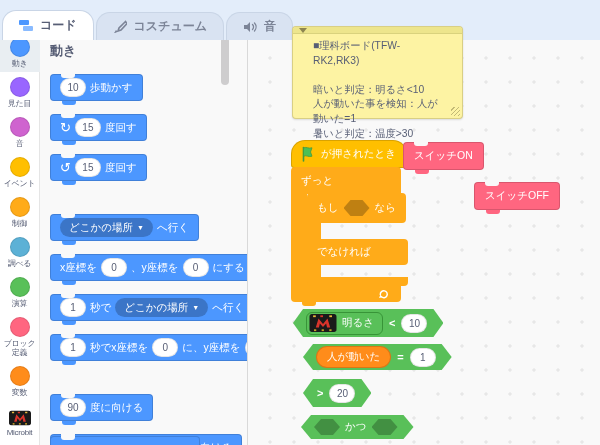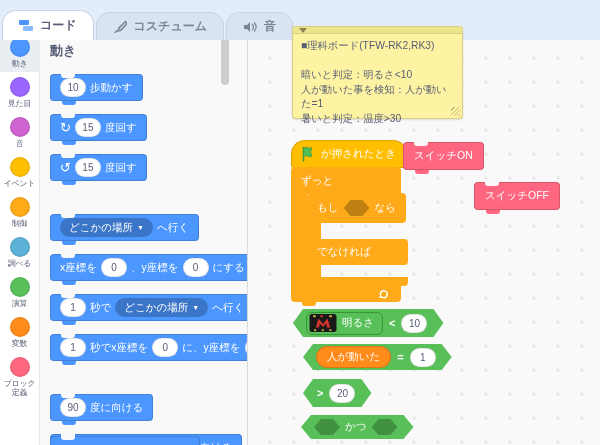--- a/index.html
+++ b/index.html
@@ -73,21 +73,21 @@
          clip-path:polygon(10px 0, calc(100% - 10px) 0, 100% 50%, calc(100% - 10px) 100%, 10px 100%, 0 50%); }
   .op { font-weight:bold; font-size:11px; padding:0 1px; }
   .reporter { display:inline-flex; align-items:center; gap:5px; background:#59C059; border:1px solid #389438; border-radius:6px; height:23px; padding:2px 8px 2px 2px; }
   .varreporter { background:#FF8C1A; border:1px solid rgba(0,0,0,0.15); border-radius:999px; height:22px; padding:0 10px; display:inline-flex; align-items:center; }
 
   
   .comment { position:absolute; left:292px; top:26px; width:171px; height:93px; background:#FDF3A3;
              border:1px solid rgba(110,100,40,0.25); border-radius:4px; z-index:5; box-shadow:0 1px 2px rgba(0,0,0,0.12); }
   .comment-bar { height:7px; background:#EDE58C; border-bottom:1px solid rgba(110,100,40,0.15); border-radius:3px 3px 0 0; position:relative; }
   .comment-arrow { position:absolute; left:6px; top:1px; width:0; height:0; border-left:4px solid transparent; border-right:4px solid transparent; border-top:5px solid #8d8550; }
-  .comment-body { padding:5px 8px 0; font-size:10.3px; line-height:14.6px; color:#575E75; white-space:pre-line; }
+  .comment-body { padding:5px 20px 0; font-size:10.3px; line-height:14.6px; color:#575E75; white-space:pre-line; }
   .comment-resize { position:absolute; right:2px; bottom:2px; width:9px; height:9px;
         background:repeating-linear-gradient(135deg, transparent 0 2px, #b3aa6a 2px 3px); opacity:.8; }
   .flagicon { width:16px; height:16px; }
 </style>
 </head>
 <body>
 
 <div id="app">
 
   <div class="tabbar">
@@ -145,26 +145,39 @@
       </div>
       <div class="cat">
         <span class="cat-circle" style="background: rgb(92, 177, 214);"></span>
         <span class="cat-label">調べる</span>
       </div>
       <div class="cat">
         <span class="cat-circle" style="background: rgb(89, 192, 89);"></span>
         <span class="cat-label">演算</span>
       </div>
       <div class="cat">
+        <span class="cat-circle" style="background: rgb(255, 102, 128);"></span>
+        <span class="cat-label">ブロック定義</span>
+      </div>
+      <div class="cat">
         <span class="cat-circle" style="background: rgb(255, 140, 26);"></span>
         <span class="cat-label">変数</span>
       </div>
-      <div class="cat">
-        <span class="cat-circle" style="background: rgb(255, 102, 128);"></span>
-        <span class="cat-label">ブロック定義</span>
+      <div class="cat cat-micro">
+        <svg class="boardicon" width="22" height="16" viewBox="0 0 30 20">
+          <rect x="0" y="0" width="30" height="20" rx="3" fill="#1a1a1a"></rect>
+          <path d="M7 15 L10 5 L15 11 L20 5 L23 15 L19.5 15 L18.5 10.5 L15 14.5 L11.5 10.5 L10.5 15 Z" fill="#D9342B"></path>
+          <rect x="4" y="1.5" width="3" height="2" fill="#E8B93C"></rect>
+            <rect x="12" y="1.5" width="3" height="2" fill="#D9342B"></rect>
+            <rect x="22" y="1.5" width="3" height="2" fill="#E8B93C"></rect>
+          <rect x="5" y="17" width="2.5" height="2" fill="#C9A227"></rect>
+            <rect x="13.5" y="17" width="2.5" height="2" fill="#C9A227"></rect>
+            <rect x="22" y="17" width="2.5" height="2" fill="#C9A227"></rect>
+        </svg>
+        <span class="cat-label">Microbit</span>
       </div>
     </div>
 
     <div class="palette">
       <div class="pal-header">動き</div>
       <div id="palette-blocks">
           <div class="pblock">
             <span class="oval">10</span>
             <span>歩動かす</span>
           </div>

